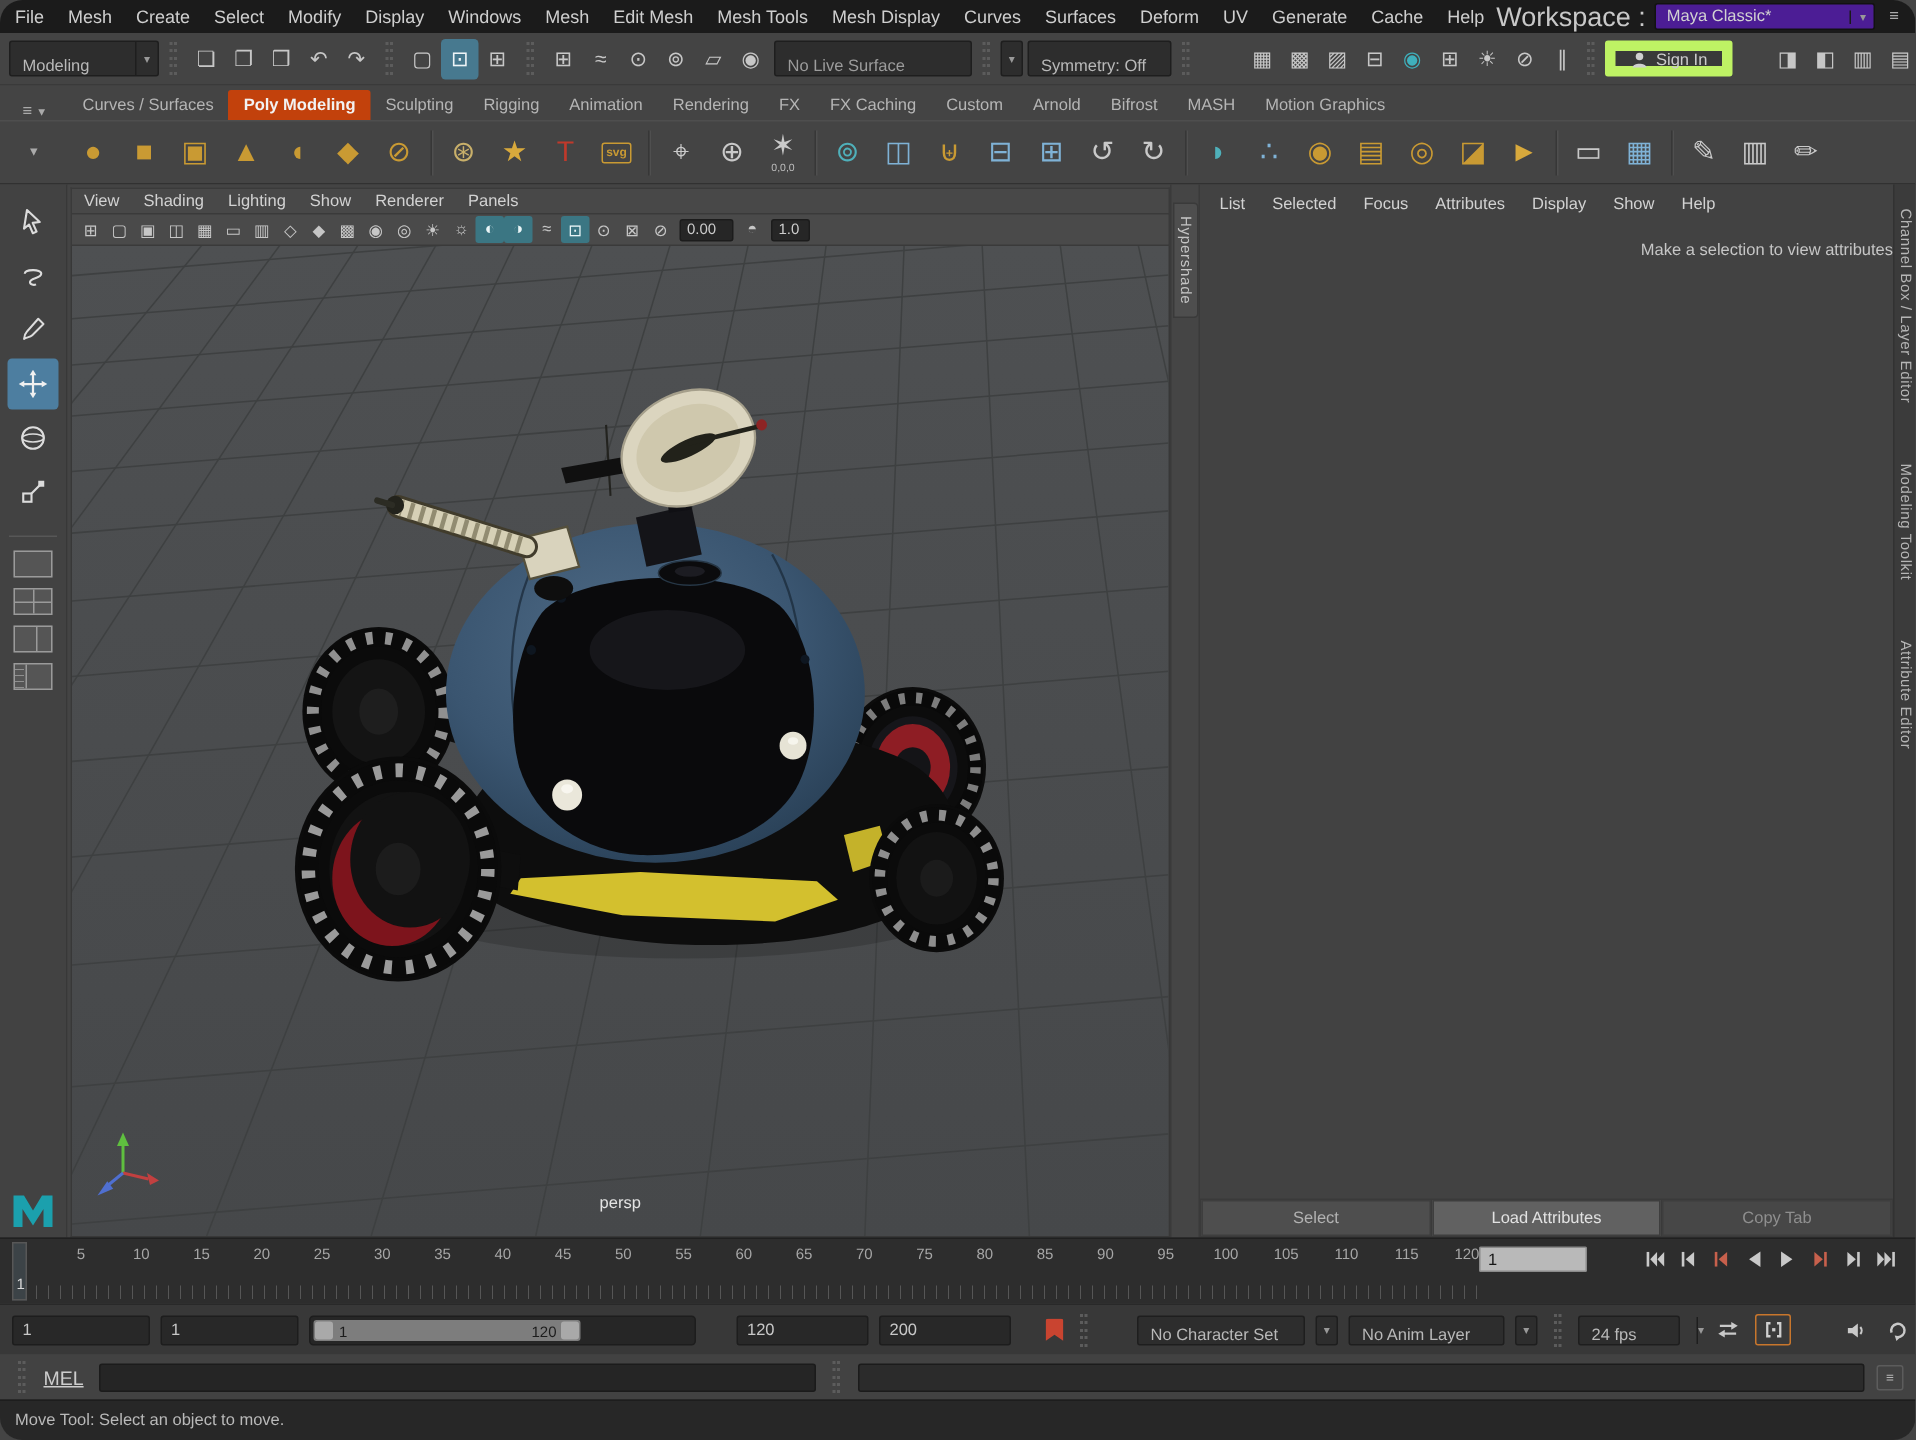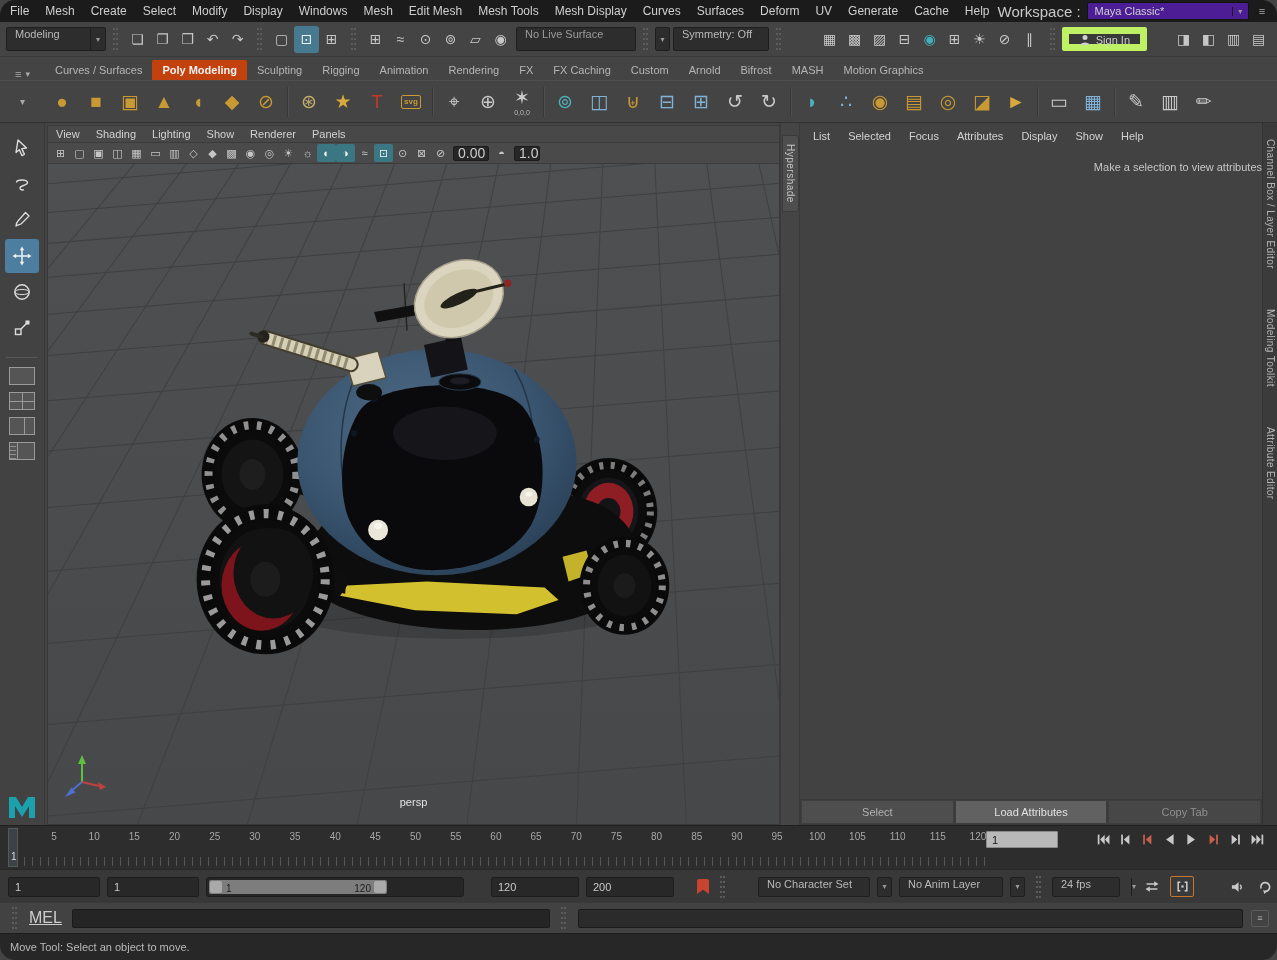--- a/index.html
+++ b/index.html
@@ -5,29 +5,29 @@
 *{margin:0;padding:0;box-sizing:border-box;}
 html,body{width:1277px;height:960px;}
 body{font-family:"Liberation Sans","DejaVu Sans",sans-serif;font-size:11px;color:#ccc;background:#444;}
 #root{position:relative;width:1277px;height:960px;display:flex;flex-direction:column;background:#444;overflow:hidden;border-radius:15px;}
 
 
 .menubar{height:22px;background:#1b1b1b;display:flex;align-items:center;padding-left:2px;flex:none;}
 .mb-items{display:flex;}
 .mitem{padding:0 8px;line-height:22px;font-size:12px;color:#cfcfcf;white-space:nowrap;cursor:default;}
 .spacer{flex:1;}
-.ws-label{color:#c8c8c8;font-size:15px;margin-right:6px;white-space:nowrap;}
+.ws-label{color:#c8c8c8;font-size:18px;margin-right:6px;white-space:nowrap;}
 .ws-dd{width:178px;height:18px;background:#4c1d95;border:1px solid #121212;border-radius:2px;display:flex;align-items:center;margin-right:4px;}
 .ws-dd .val{flex:1;padding-left:7px;color:#d2d2d2;font-size:11px;white-space:nowrap;overflow:hidden;}
 .ws-dd .arr{width:16px;text-align:center;color:#999;font-size:8px;border-left:1px solid #1a1a1a;}
 .mb-icon{width:20px;height:18px;display:flex;align-items:center;justify-content:center;color:#aaa;font-size:11px;margin-right:6px;}
 
 
 .statusline{height:35px;background:#444;display:flex;align-items:center;gap:3px;padding:0 6px;flex:none;border-bottom:1px solid #3a3a3a;}
-.dd{height:24px;background:#2d2d2d;border:1px solid #1e1e1e;border-radius:2px;display:flex;align-items:flex-start;flex:none;}
+.dd{height:24px;background:#2d2d2d;border:1px solid #1e1e1e;border-radius:2px;display:flex;align-items:flex-end;flex:none;}
 .dd .val{padding:0 8px;color:#b9b9b9;white-space:nowrap;}
 .dd .arr{width:15px;height:100%;display:flex;align-items:center;justify-content:center;color:#999;font-size:8px;border-left:1px solid #1e1e1e;}
 .dd.small{height:20px;}
 .grip{width:7px;height:26px;flex:none;background:repeating-linear-gradient(to bottom,#5c5c5c 0 2px,transparent 2px 5px),repeating-linear-gradient(to bottom,#5c5c5c 0 2px,transparent 2px 5px);background-size:2px 22px,2px 22px;background-position:1px 2px,4px 2px;background-repeat:no-repeat;margin:0 3px;}
 .igroup{display:flex;align-items:center;}
 .ico{width:25px;height:27px;display:flex;align-items:center;justify-content:center;font-size:14px;color:#c7c7c7;border-radius:3px;cursor:default;flex:none;}
 .ico.active-blue{background:#47798f;color:#eef4f7;}
 .signin{height:24px;display:flex;align-items:flex-start;gap:5px;padding:0 10px;background:#393939;border:7px solid #bef264;border-radius:2px;flex:none;white-space:nowrap;}
 .sp18{width:18px;flex:none;} .sp30{width:26px;flex:none;}
 .push-right{margin-left:auto;}
@@ -59,21 +59,21 @@
 .lb-split{background:linear-gradient(#9a9a9a,#9a9a9a) 62% 0/1px 100% no-repeat,#555;}
 .lb-outl{background:linear-gradient(#9a9a9a,#9a9a9a) 30% 0/1px 100% no-repeat,repeating-linear-gradient(to bottom,transparent 0 3px,#8f8f8f 3px 4px) 0 0/26% 100% no-repeat,#555;}
 .maya-logo{margin-top:auto;margin-bottom:2px;}
 
 .viewport{flex:1;display:flex;flex-direction:column;min-width:0;background:#444;padding:2px 0 0 2px;}
 .vp-menubar{height:17px;display:flex;align-items:center;background:#484848;border:1px solid #3a3a3a;border-bottom:none;}
 .vmitem{padding:0 8px;font-size:11px;color:#d2d2d2;white-space:nowrap;cursor:default;}
 .vp-toolbar{height:22px;display:flex;align-items:center;background:#4a4a4a;border:1px solid #3a3a3a;padding:0 3px;overflow:hidden;}
 .vico{width:19px;height:18px;display:flex;align-items:center;justify-content:center;font-size:11px;color:#c6c6c6;border-radius:2px;flex:none;cursor:default;}
 .vico.active-teal{background:#3b7683;color:#e9f5f7;}
-.vfield{height:15px;background:#262626;border:1px solid #1c1c1c;color:#ccc;font-size:14px;display:flex;align-items:center;padding:0 4px;margin:0 3px;border-radius:2px;flex:none;}
+.vfield{height:15px;background:#262626;border:1px solid #1c1c1c;color:#ccc;font-size:10px;display:flex;align-items:center;padding:0 4px;margin:0 3px;border-radius:2px;flex:none;}
 .vp-canvas{flex:1;position:relative;border:1px solid #383838;border-top:none;overflow:hidden;background:#4a4c4e;}
 .vp-canvas svg.scene{position:absolute;inset:0;width:100%;height:100%;}
 .persp-label{position:absolute;left:50%;bottom:16px;transform:translateX(-50%);color:#e3e3e3;font-size:11px;}
 .gizmo{position:absolute;left:14px;bottom:24px;}
 
 .hstrip{width:20px;background:#454545;border-left:1px solid #3a3a3a;border-right:1px solid #3a3a3a;flex:none;padding-top:12px;display:flex;flex-direction:column;align-items:center;}
 .vtab{writing-mode:vertical-rl;font-size:10px;color:#c4c4c4;background:#4e4e4e;border:1px solid #3a3a3a;padding:8px 2px;border-radius:0 3px 3px 0;letter-spacing:.5px;white-space:nowrap;cursor:default;}
 
 .attr-panel{width:462px;background:#424242;position:relative;display:flex;flex-direction:column;flex:none;}
 .ae-menubar{height:22px;display:flex;align-items:center;padding:4px 4px 0;}
@@ -108,21 +108,21 @@
 .rhandle{position:absolute;top:1px;bottom:1px;width:12px;background:#a9a9a9;border-radius:2px;}
 .rh-l{left:1px;} .rh-r{right:1px;}
 .rlab{position:absolute;top:3px;font-size:10px;color:#1c1c1c;}
 .rlab-l{left:17px;} .rlab-r{right:16px;}
 .bookmark{width:12px;height:15px;background:#c94430;border-radius:2px 2px 0 0;clip-path:polygon(0 0,100% 0,100% 100%,50% 72%,0 100%);margin-left:16px;flex:none;cursor:default;}
 .ric{width:22px;height:21px;display:flex;align-items:center;justify-content:center;flex:none;cursor:default;}
 .clamp{width:24px;height:21px;border:1px solid #c8762c;border-radius:2px;background:#3a3a3a;}
 
 
 .cmdline{height:30px;background:#424242;display:flex;align-items:center;padding:0 8px;flex:none;}
-.mel-label{color:#cdcdcd;font-size:16px;margin:0 10px 0 8px;cursor:default;text-decoration:underline;}
+.mel-label{color:#cdcdcd;font-size:13px;margin:0 10px 0 8px;cursor:default;text-decoration:underline;}
 .cmd-field{height:19px;background:#252525;border:1px solid #1b1b1b;border-radius:2px;}
 .cmd-input{width:478px;flex:none;}
 .cmd-result{flex:1;background:#2b2b2b;margin:0 8px;}
 .se-icon{width:18px;height:17px;border:1px solid #5c5c5c;border-radius:2px;color:#b5b5b5;font-size:9px;display:flex;align-items:center;justify-content:center;flex:none;}
 .helpline{height:27px;background:#272727;display:flex;align-items:center;padding-left:10px;color:#b9b9b9;font-size:11px;border-top:1px solid #1d1d1d;flex:none;}
 </style>
 </head>
 <body>
 
 <div id="root">
@@ -210,21 +210,21 @@
         <div class="ico">
           <span>⊚</span>
         </div>
         <div class="ico">
           <span>▱</span>
         </div>
         <div class="ico">
           <span>◉</span>
         </div>
       </div>
-    <div class="dd" style="width:120px;">
+    <div class="dd" style="width:132px;">
       <span class="val" style="flex:1;color:#9c9c9c;">No Live Surface</span>
     </div>
     <div class="grip"></div>
     <div class="dd" style="width:15px;justify-content:center;">
         <span class="arr" style="border:none;">▾</span>
       </div>
     <div class="dd" style="width:96px;">
       <span class="val" style="flex:1;">Symmetry: Off</span>
     </div>
     <div class="grip"></div>

